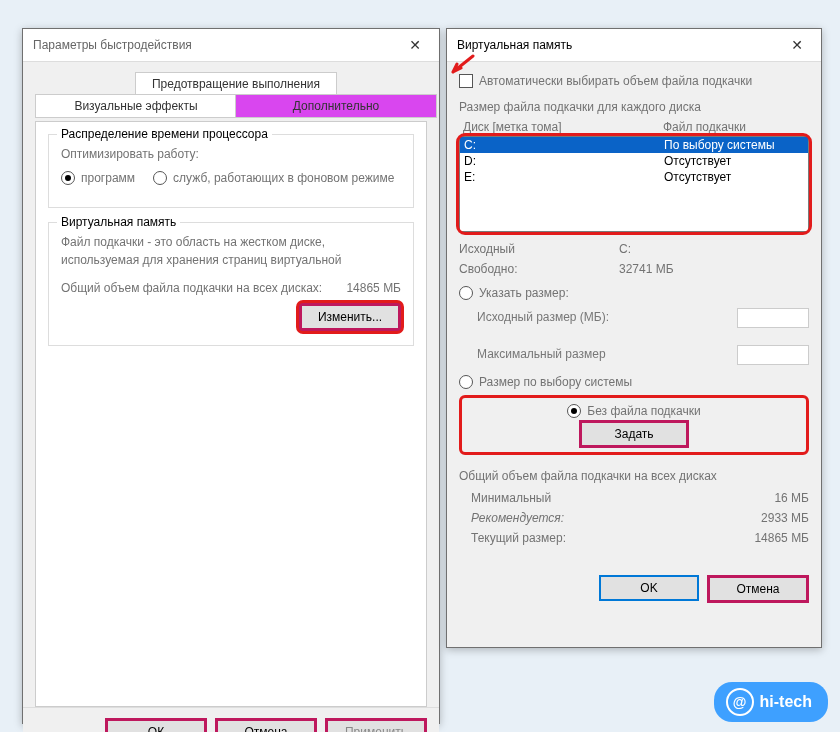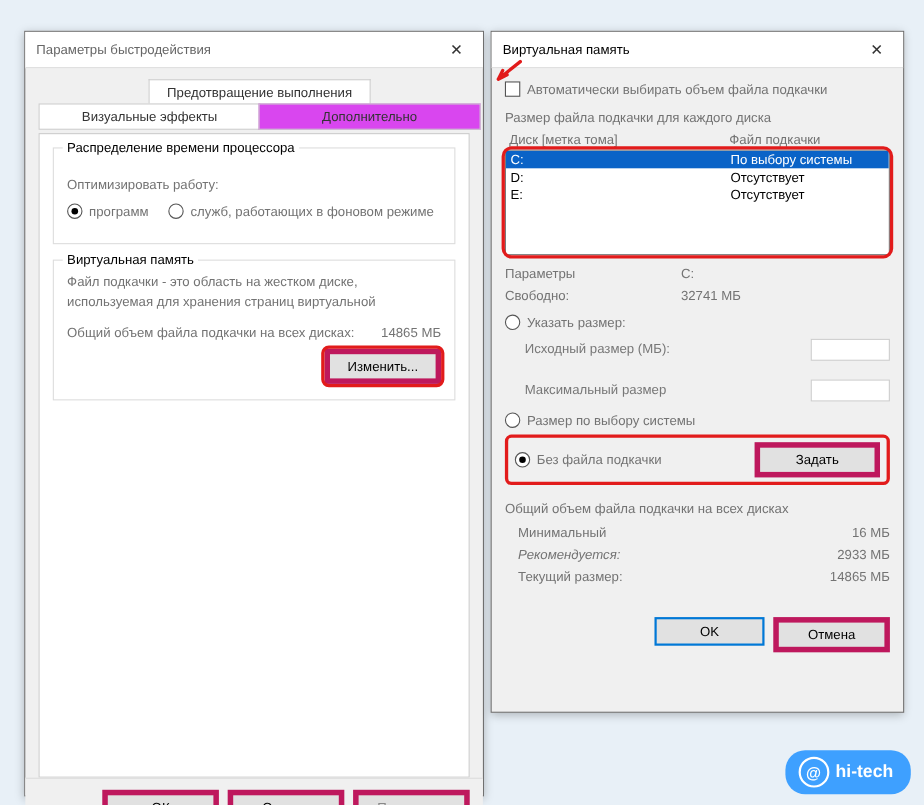--- a/index.html
+++ b/index.html
@@ -100,21 +100,21 @@
   .radio.checked::after {
     content:""; width:6px; height:6px; background:#000; border-radius:50%;
   }
   .check {
     width: 12px; height: 12px; border: 1px solid #555; background:#fff; display:inline-block;
   }
   .kvrow { display:flex; justify-content:space-between; margin:2px 0; }
   .btn {
     display:inline-flex; align-items:center; justify-content:center;
     min-width: 72px; height: 22px; padding: 0 12px;
-    background: #e1e1e1; border: 5px solid #be185d;
+    background: #e1e1e1; border: 3px solid #be185d;
     font-size: 12px;
   }
   .btn.def { border: 2px solid #0078d7; }
   .btn.disabled { color:#888; }
   .textfield {
     width: 70px; height: 18px; border: 1px solid #ccc; background: #fff;
   }
   .disabled-text { color:#777; }
 
   
@@ -170,21 +170,21 @@
   <div class="body" style="padding-bottom:0">
     <div class="tabrow">
       <div class="tab top">Предотвращение выполнения данных</div>
       <div class="tab bl">Визуальные эффекты</div>
       <div class="tab br">Дополнительно</div>
     </div>
     <div class="tab-panel" style="height:560px;">
 
       <div class="groupbox">
         <span class="legend">Распределение времени процессора</span>
-        <div class="txt" style="margin-top:14px;">Оптимизировать работу:</div>
+        <div class="txt" style="">Оптимизировать работу:</div>
         <div class="row">
           <span class="radio checked"></span>
           <span class="txt">программ</span>
           <span style="width:6px"></span>
           <span class="radio"></span>
           <span class="txt">служб, работающих в фоновом режиме</span>
         </div>
       </div>
 
       <div class="groupbox">
@@ -244,21 +244,21 @@
           <span class="col2">Отсутствует</span>
         </div>
         <div class="drow">
           <span class="col1">E:</span>
           <span class="col2">Отсутствует</span>
         </div>
       </div>
     </div>
 
     <div class="kvrow" style="margin-top:8px;">
-      <span class="txt" style="width:160px;">Параметры</span>
+      <span class="txt" style="width:160px;">Исходный</span>
       <span class="txt" style="flex:1;">C:</span>
     </div>
     <div class="kvrow">
       <span class="txt" style="width:160px;">Свободно:</span>
       <span class="txt" style="flex:1;">32741 МБ</span>
     </div>
 
     <div class="row">
       <span class="radio"></span>
       <span class="txt">Указать размер:</span>
@@ -271,21 +271,21 @@
       <span class="txt disabled-text">Максимальный размер</span>
       <span class="textfield"></span>
     </div>
 
     <div class="row" style="margin-top:8px;">
       <span class="radio"></span>
       <span class="txt">Размер по выбору системы</span>
     </div>
 
     <div class="hl-red-wrap" style="margin-top:-2px;">
-      <div style="display:flex; align-items:center; justify-content:space-between;">
+      <div style="display:flex; align-items:center; justify-content:space-between;flex-direction:column;">
         <span style="display:flex; align-items:center; gap:6px;">
           <span class="radio checked"></span>
           <span class="txt">Без файла подкачки</span>
         </span>
         <span class="btn" style="min-width:80px;">Задать</span>
       </div>
     </div>
 
     <div class="txt" style="margin-top:12px;">Общий объем файла подкачки на всех дисках</div>
     <div style="padding-left:12px; margin-top:4px;">

